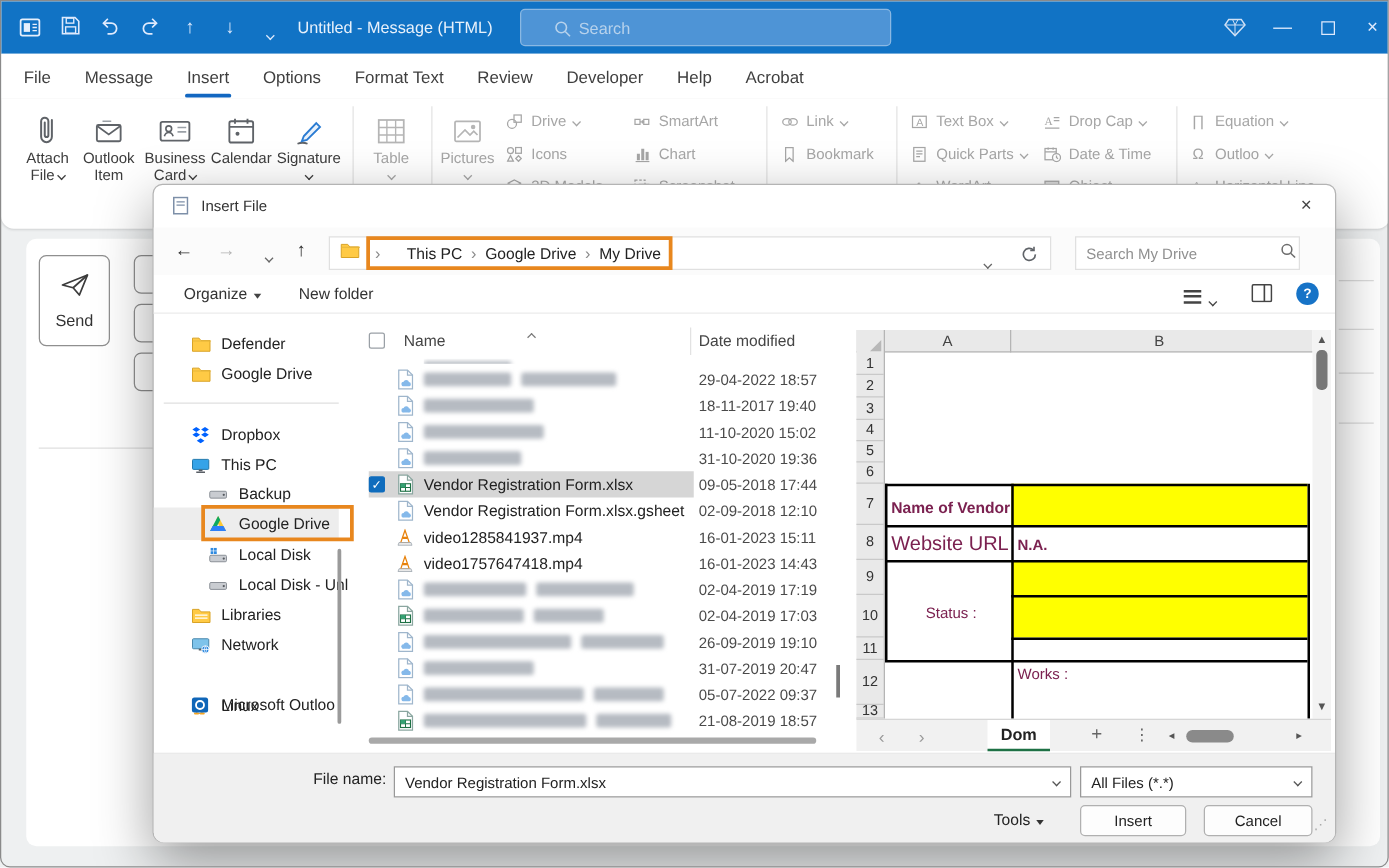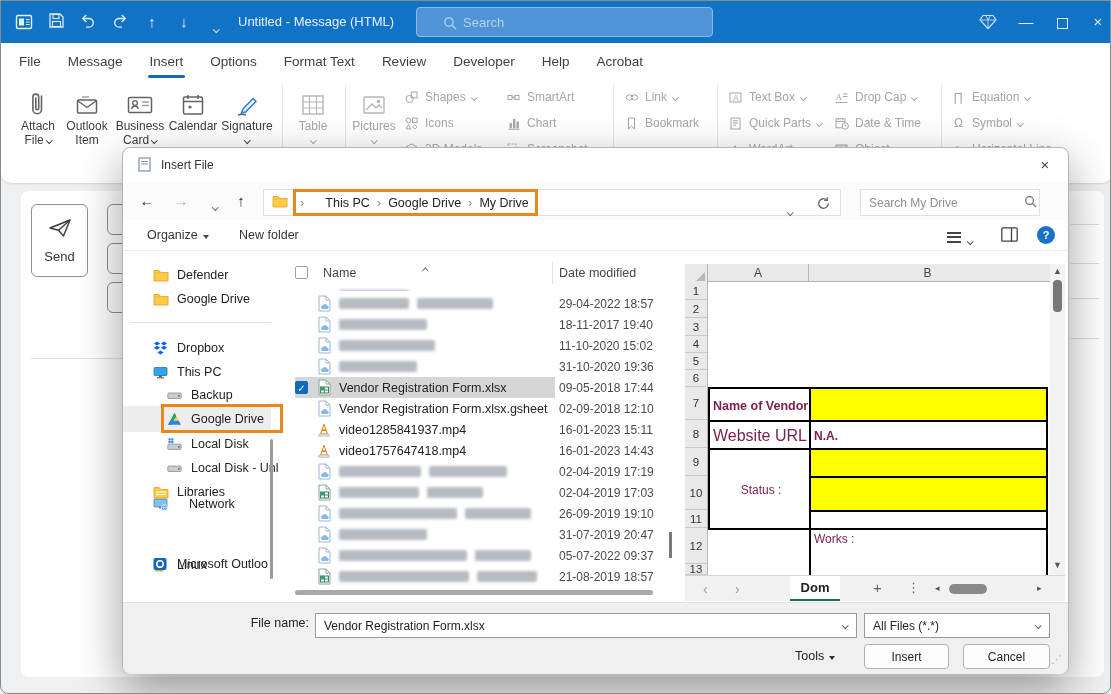--- a/index.html
+++ b/index.html
@@ -250,21 +250,21 @@
     <div class="vsep" style="left: 612px;"></div>
     <div class="vsep" style="left: 716px;"></div>
     <div class="vsep" style="left: 940px;"></div>
     <div class="smallitem" style="left: 404px; top: 6px;">
       <span style="width:14px;display:inline-flex">
         <svg width="13" height="13" viewBox="0 0 13 13">
           <rect x="6.2" y="1" width="5.8" height="5.8" fill="none" stroke="currentColor"></rect>
           <circle cx="4.6" cy="8" r="3.6" fill="none" stroke="currentColor"></circle>
         </svg>
       </span>
-                   <span>Shapes</span>
+                   <span>Drive</span>
       <span class="chev sm"></span>
     </div>
     <div class="smallitem" style="left: 404px; top: 32px;">
       <span style="width:14px;display:inline-flex">
         <svg width="13" height="13" viewBox="0 0 13 13">
           <circle cx="3.4" cy="3.4" r="2.4" fill="none" stroke="currentColor"></circle>
           <rect x="7.5" y="1" width="4.6" height="4.6" fill="none" stroke="currentColor"></rect>
           <path d="M3.4 7.5l2.3 4.4H1.1z" fill="none" stroke="currentColor"></path>
           <path d="M9.8 7.6l2.2 2.2-2.2 2.2-2.2-2.2z" fill="none" stroke="currentColor"></path>
         </svg>
@@ -393,21 +393,21 @@
       <span style="width:14px;display:inline-flex">
         <span class="uic">∏</span>
       </span>
                    <span>Equation</span>
       <span class="chev sm"></span>
     </div>
     <div class="smallitem" style="left: 951px; top: 32px;">
       <span style="width:14px;display:inline-flex">
         <span class="uic">Ω</span>
       </span>
-                   <span>Symbol</span>
+                   <span>Outloo</span>
       <span class="chev sm"></span>
     </div>
     <div class="smallitem" style="left: 951px; top: 58px;">
       <span style="width:14px;display:inline-flex">
         <svg width="13" height="13" viewBox="0 0 13 13">
           <text x="2.5" y="8" font-size="8" fill="currentColor" font-family="Liberation Sans,sans-serif">A</text>
           <path d="M1 10.3h11M1 12h11" stroke="currentColor"></path>
         </svg>
       </span>
                    <span>Horizontal Line</span>
@@ -588,21 +588,21 @@
       </div>
       <div class="siderow" style="left: 30px; top: 332px;">
         <span style="display:inline-flex;width:16px">
           <svg width="16" height="13" viewBox="0 0 16 13">
             <path d="M1 1.5h5.2l1.6 2H15v8.5H1z" fill="#ffca45" stroke="#d9a326" stroke-width="0.8"></path>
             <path d="M3 6h10M3 8.5h10" stroke="#fff" stroke-width="1"></path>
           </svg>
         </span>
                    <span class="lbl">Libraries</span>
       </div>
-      <div class="siderow" style="left: 30px; top: 344px; gap: 12px;">
+      <div class="siderow" style="left: 30px; top: 356px;">
         <span style="display:inline-flex;width:16px">
           <svg width="15" height="13" viewBox="0 0 15 13">
             <rect x="1" y="1" width="13" height="8" rx="0.8" fill="#7ec3ea" stroke="#4a89ad" stroke-width="0.8"></rect>
             <path d="M6 9h3v1.3H6z" fill="#5a5f66"></path>
             <circle cx="11.3" cy="9.6" r="3" fill="#2f8ae0" stroke="#fff" stroke-width="0.7"></circle>
             <path d="M8.4 9.6h5.8M11.3 6.7c1.2 1.9 1.2 3.9 0 5.8-1.2-1.9-1.2-3.9 0-5.8" fill="none" stroke="#fff" stroke-width="0.6"></path>
           </svg>
         </span>
                    <span class="lbl">Network</span>
       </div>

